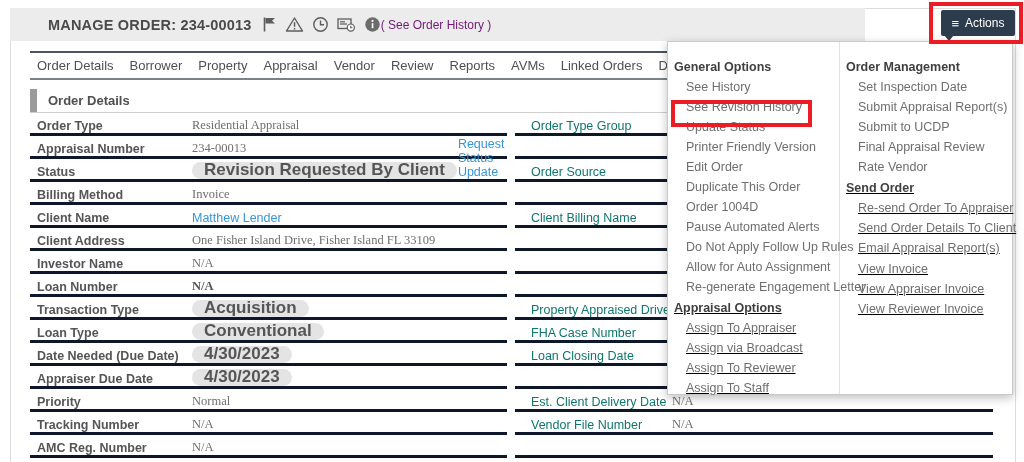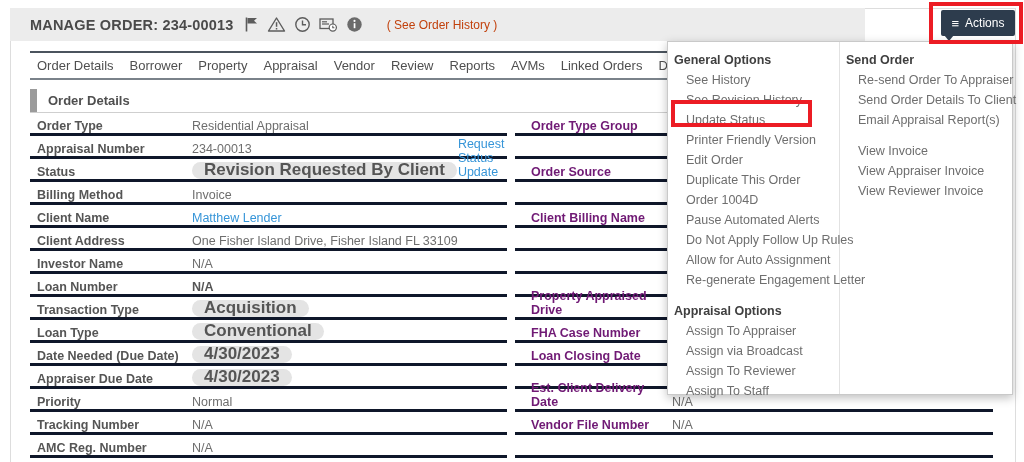--- a/index.html
+++ b/index.html
@@ -8,48 +8,48 @@
     width:1024px; height:462px; position:relative; overflow:hidden;
     background:#fff; font-family:"Liberation Sans", sans-serif;
   }
   .panel {
     position:absolute; left:10px; top:8px; width:1006px; height:454px;
     background:#fff; border:1px solid #ddd; border-bottom:none;
   }
   
   .titlebar {
     position:absolute; left:10px; top:8px; width:855px; height:33px;
-    background:#ececec; display:flex; align-items:center; padding-left:20px;
+    background:#ececec; display:flex; align-items:center; padding-left:38px;
   }
   .titlebar .ttl { font-size:14.5px; font-weight:bold; color:#4a4a4a; letter-spacing:.2px; }
   .ticons { display:flex; align-items:center; gap:8px; margin-left:10px; }
   .ticons svg { display:block; }
-  .hist-link { margin-left:24px; font-size:12px; color:#c2410c; cursor:pointer; text-decoration:none; }
+  .hist-link { margin-left:0; font-size:12px; color:#701a75; cursor:pointer; text-decoration:none; }
   
   .tabstrip {
     position:absolute; left:30px; top:51px; width:963px; height:29px;
     border-top:2px solid #4b545e; border-bottom:2px solid #7a828a;
     display:flex; align-items:center; gap:16px; padding-left:7px; background:#fff;
     overflow:hidden; white-space:nowrap;
   }
   .tab { font-size:13px; color:#4f4f4f; cursor:pointer; flex:none; }
   
   .sectionhead {
     position:absolute; left:30px; top:89px; width:963px; height:24px;
     border-bottom:1px solid #cfcfcf;
   }
   .sectionhead .accent { position:absolute; left:0; top:0; width:7px; height:23px; background:#9b9b9b; }
   .sectionhead .stitle { position:absolute; left:18px; top:0; line-height:23px; font-size:13px; font-weight:bold; color:#4f4f4f; }
   
   .lefttable  { position:absolute; left:30px;  top:113px; width:477px; }
   .righttable { position:absolute; left:515px; top:113px; width:478px; }
   .row { height:23px; border-bottom:3px solid #0f172a; display:flex; align-items:flex-end; font-size:12.5px; }
   .lefttable .lbl  { flex:none; width:162px; padding-left:7px;  font-weight:bold; color:#555; }
-  .righttable .lbl { flex:none; width:157px; padding-left:16px; font-weight:bold; color:#701a75; }
-  .val { color:#6e6e6e; }
+  .righttable .lbl { flex:none; width:157px; padding-left:16px; font-weight:normal; color:#0f766e; }
+  .val { color:#6e6e6e;font-family:Liberation Serif, serif; }
   .val.bold { font-weight:bold; color:#555; }
   a.link { color:#3695d8; text-decoration:none; cursor:pointer; }
   .row a.link { margin-left:0; }
   .pill {
     background:#e4e4e4; border-radius:9px; padding:1px 12px 2px 12px;
     font-size:17px; font-weight:bold; color:#555; line-height:14px; flex:none;
   }
   .pill + a.link { margin-left:1px; }
   
   .actions-btn {
@@ -62,23 +62,23 @@
     position:absolute; left:944px; top:35px; width:0; height:0; z-index:13;
     border-left:5px solid transparent; border-right:5px solid transparent;
     border-top:6px solid #2d3c4d;
   }
   
   .menu {
     position:absolute; left:667px; top:41px; width:346px; height:354px; z-index:10;
     background:#fff; border:1px solid #c9c9c9; box-shadow:0 3px 9px rgba(0,0,0,.25);
     display:flex;
   }
-  .menucol { width:172px; padding-top:8px; }
+  .menucol { width:172px; padding-top:15px; }
   .menucol:first-child { border-right:1px solid #e2e2e2; }
-  .msec + .msec { margin-top:11px; }
+  .msec + .msec { margin-top:1px;text-decoration:underline; }
   .msec-h { font-size:12.5px; font-weight:bold; color:#3f3f3f; padding-left:6px; height:20px; line-height:20px; white-space:nowrap; }
   .mitem { font-size:12.5px; color:#6e6e6e; padding-left:18px; height:20px; line-height:20px; cursor:pointer; white-space:nowrap; }
   
   .annot {
     position:absolute; border:4px solid #ec1c24; z-index:20; pointer-events:none; background:transparent;
   }
   #annot-actions { left:929px; top:2px;   width:94px;  height:42px; }
   #annot-update  { left:671px; top:100px; width:141px; height:27px; }
 </style>
 </head>
@@ -280,20 +280,28 @@
       <div class="msec">
         <div class="msec-h">Appraisal Options</div>
         <div class="mitem">Assign To Appraiser</div>
         <div class="mitem">Assign via Broadcast</div>
         <div class="mitem">Assign To Reviewer</div>
         <div class="mitem">Assign To Staff</div>
       </div>
     </div>
     <div class="menucol">
       <div class="msec">
+        <div class="msec-h">Order Management</div>
+        <div class="mitem">Set Inspection Date</div>
+        <div class="mitem">Submit Appraisal Report(s)</div>
+        <div class="mitem">Submit to UCDP</div>
+        <div class="mitem">Final Appraisal Review</div>
+        <div class="mitem">Rate Vendor</div>
+      </div>
+      <div class="msec">
         <div class="msec-h">Send Order</div>
         <div class="mitem">Re-send Order To Appraiser</div>
         <div class="mitem">Send Order Details To Client</div>
         <div class="mitem">Email Appraisal Report(s)</div>
       </div>
       <div class="msec">
         <div class="mitem">View Invoice</div>
         <div class="mitem">View Appraiser Invoice</div>
         <div class="mitem">View Reviewer Invoice</div>
       </div>

